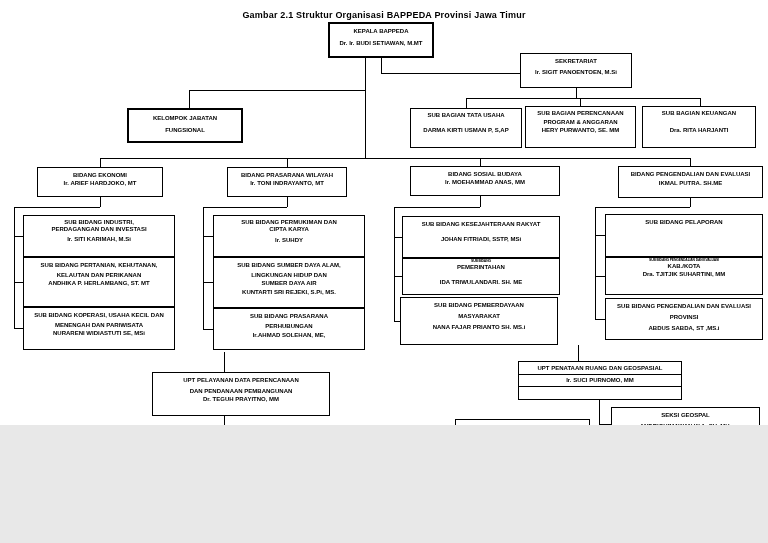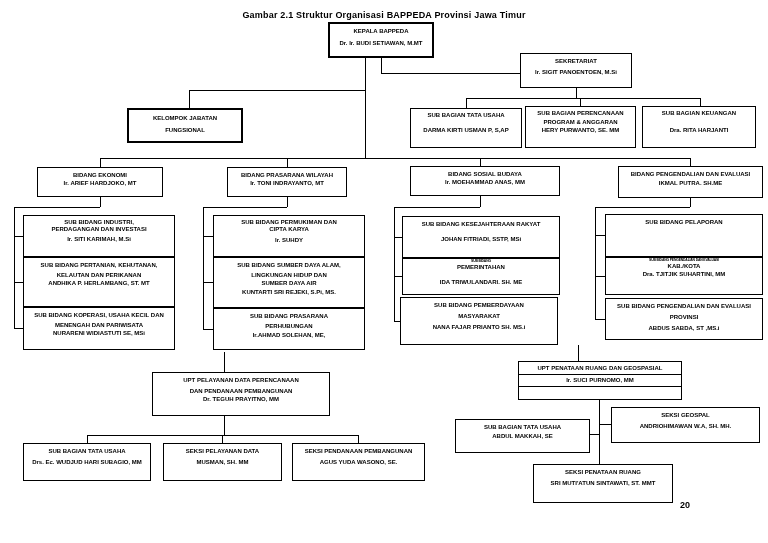--- a/index.html
+++ b/index.html
@@ -1,17 +1,17 @@
 <!DOCTYPE html>
 <html><head>
 <meta charset="utf-8">
 <style>
   html,body{margin:0;padding:0;background:#e8e8e8;}
   .page{
-    position:relative;width:768px;height:543px;background:#ffffff;
+    position:relative;width:768px;height:425px;background:#ffffff;
     font-family:"Liberation Sans",sans-serif;color:#000;overflow:hidden;
   }
   .title{
     position:absolute;top:10px;left:0;right:0;text-align:center;
     font-size:9px;font-weight:700;letter-spacing:.2px;
   }
   svg.lines{position:absolute;left:0;top:0;width:768px;height:543px;shape-rendering:crispEdges;}
   svg.lines line{stroke:#000;stroke-width:1;}
   .box{
     position:absolute;box-sizing:border-box;border:1px solid #000;background:#fff;

